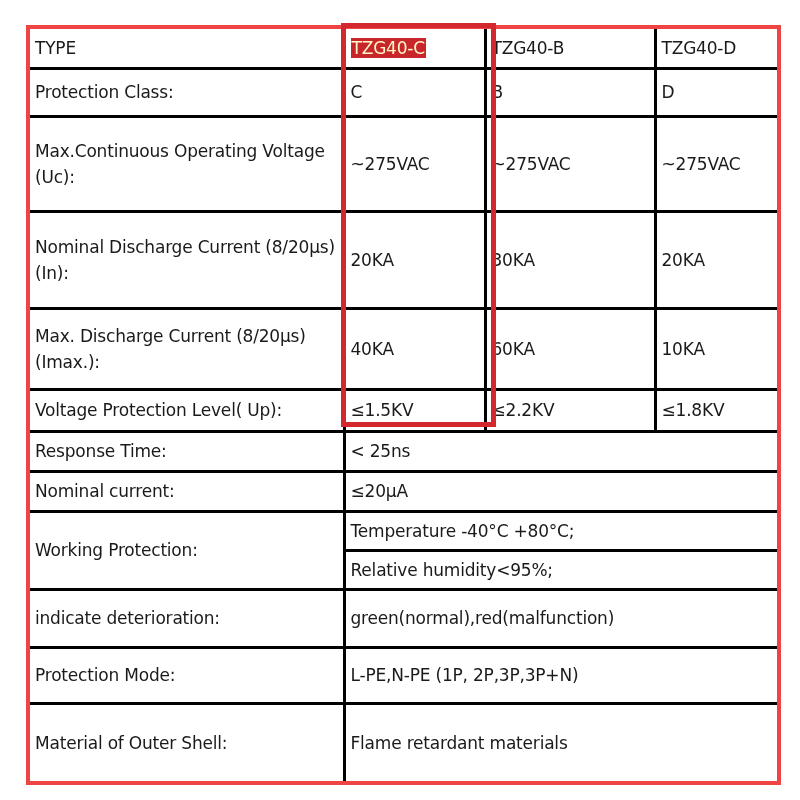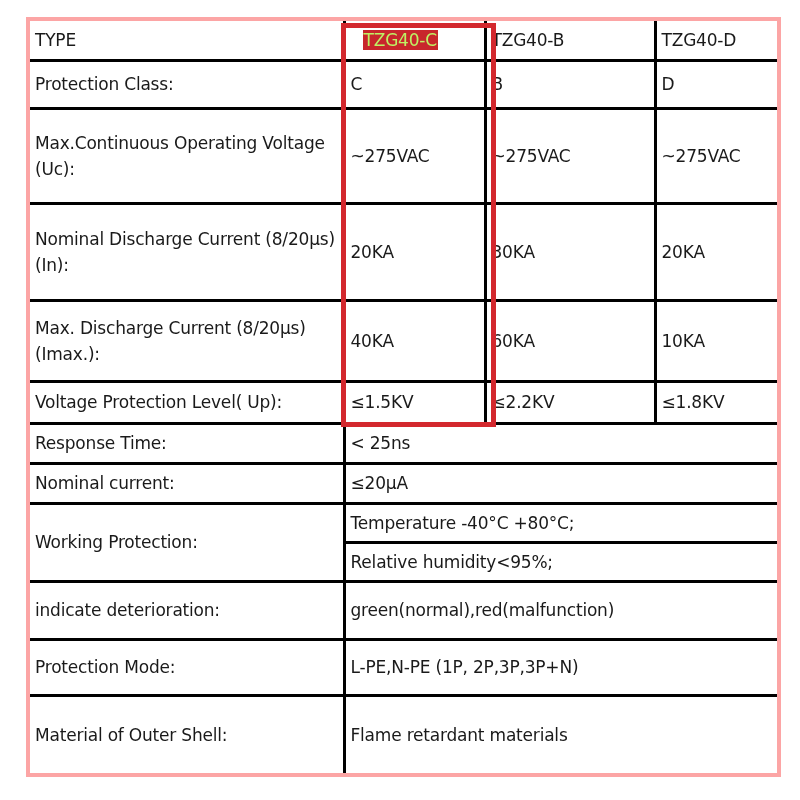--- a/index.html
+++ b/index.html
@@ -1,33 +1,33 @@
 <!DOCTYPE html>
 <html><head>
 <meta charset="utf-8">
 <style>
   html, body { margin: 0; padding: 0; background: #ffffff; }
   body { width: 800px; height: 800px; position: relative; overflow: hidden;
          font-family: "DejaVu Sans", sans-serif; color: #1a1a1a; }
   table.spec {
-    position: absolute; left: 26px; top: 17px;
+    position: absolute; left: 26px; top: 25px;
     width: 751px; height: 748px;
     border-collapse: collapse; table-layout: fixed;
-    border: 4px solid #fca5a5;
+    border: 4px solid #ef4444;
   }
   table.spec td {
     border: 3px solid #000;
     padding: 0 0 0 5px;
     font-size: 17px;
     line-height: 26px;
     vertical-align: middle;
     letter-spacing: -0.2px;
   }
   td.small { font-size: 15px; }
-  .hl { background: #c8262c; color: #bef264; padding: 0 1px; margin-left: 12px; }
+  .hl { background: #c8262c; color: #fef9c3; padding: 0 1px; }
   .redbox {
     position: absolute; left: 341px; top: 23px;
     width: 145px; height: 394px;
     border: 5px solid #d3282e;
     pointer-events: none;
   }
 </style>
 </head>
 <body>
 

